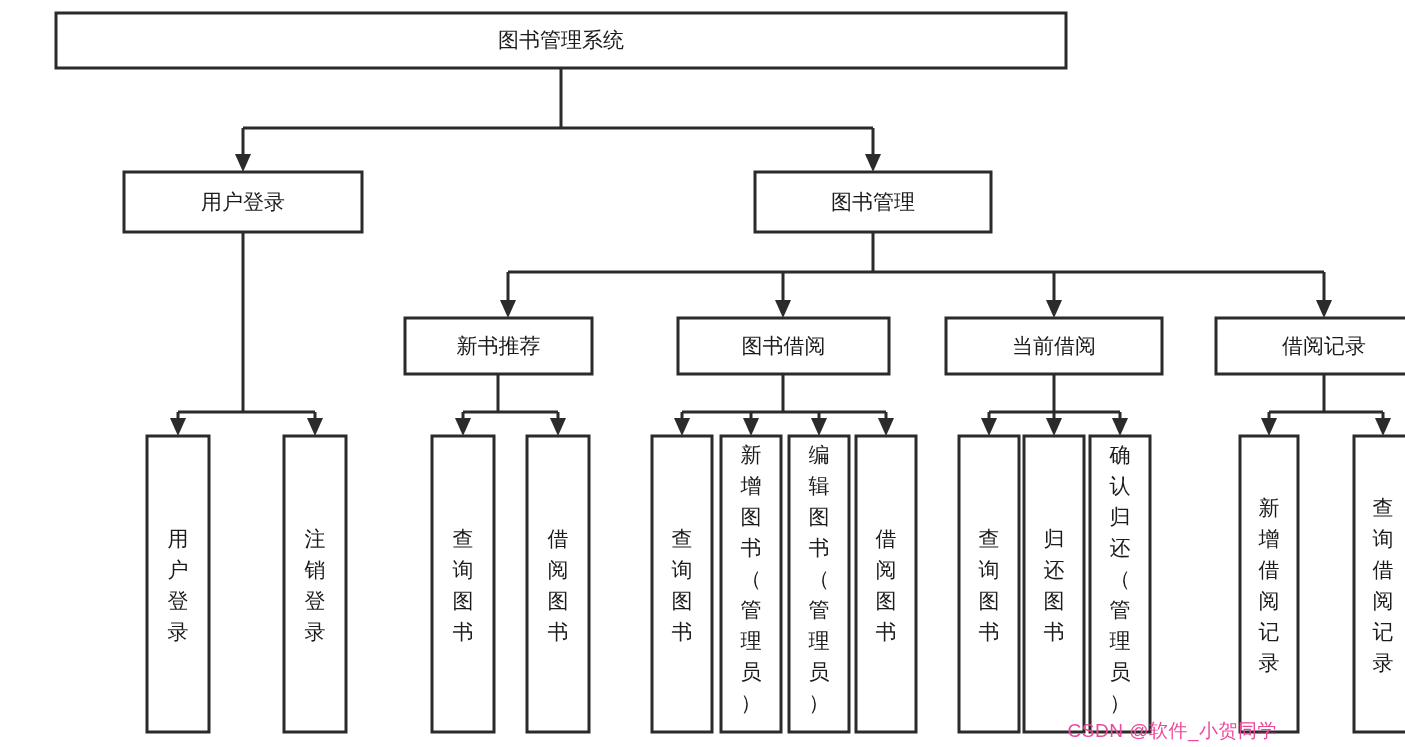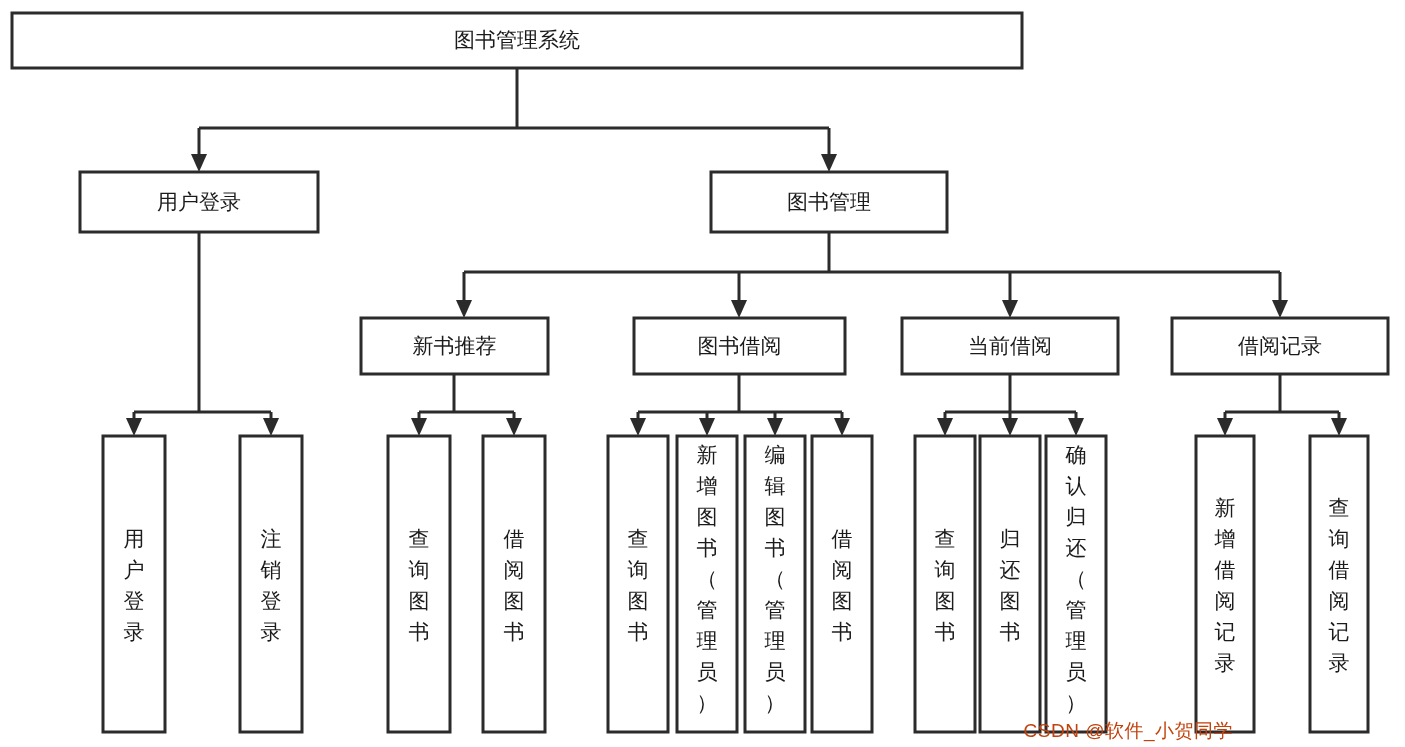--- a/index.html
+++ b/index.html
@@ -1,37 +1,37 @@
 <!DOCTYPE html>
 <html><head>
 <meta charset="utf-8">
 <style>
   html,body{margin:0;padding:0;background:#ffffff;}
   body{
     font-family:"Liberation Sans","DejaVu Sans",sans-serif;
     width:1405px;height:747px;overflow:hidden;position:relative;
   }
-  #diagram-root{position:relative;width:1239px;height:747px;}
+  #diagram-root{position:relative;width:1239px;height:747px;margin-left:44px;}
   svg#tree{position:absolute;left:0;top:0;width:1405px;height:747px;}
   .box-rect{fill:#ffffff;stroke:#2b2b2b;stroke-width:3;}
   .connector{stroke:#2b2b2b;stroke-width:3;fill:none;}
   .arrow-head{fill:#2b2b2b;stroke:none;}
   .node-label{
     font-family:"Liberation Sans","DejaVu Sans",sans-serif;
     fill:#1b1b1b;font-size:21px;text-anchor:middle;
     dominant-baseline:middle;
   }
   .leaf-label{
     font-family:"Liberation Sans","DejaVu Sans",sans-serif;
     fill:#1b1b1b;font-size:21px;text-anchor:middle;
   }
   .watermark{
     position:absolute;right:6px;bottom:3px;
     font-family:"Liberation Sans","DejaVu Sans",sans-serif;
-    font-size:19px;color:#c2410c;letter-spacing:0.5px;
+    font-size:19px;color:#ec4899;letter-spacing:0.5px;
     white-space:nowrap;pointer-events:none;
   }
 </style>
 </head>
 <body>
 
 <div id="diagram-root">
   <svg id="tree" viewBox="0 0 1405 747" xmlns="http://www.w3.org/2000/svg">
     <g id="connectors-layer">
         <line x1="517" y1="68" x2="517" y2="128" class="connector"></line>

